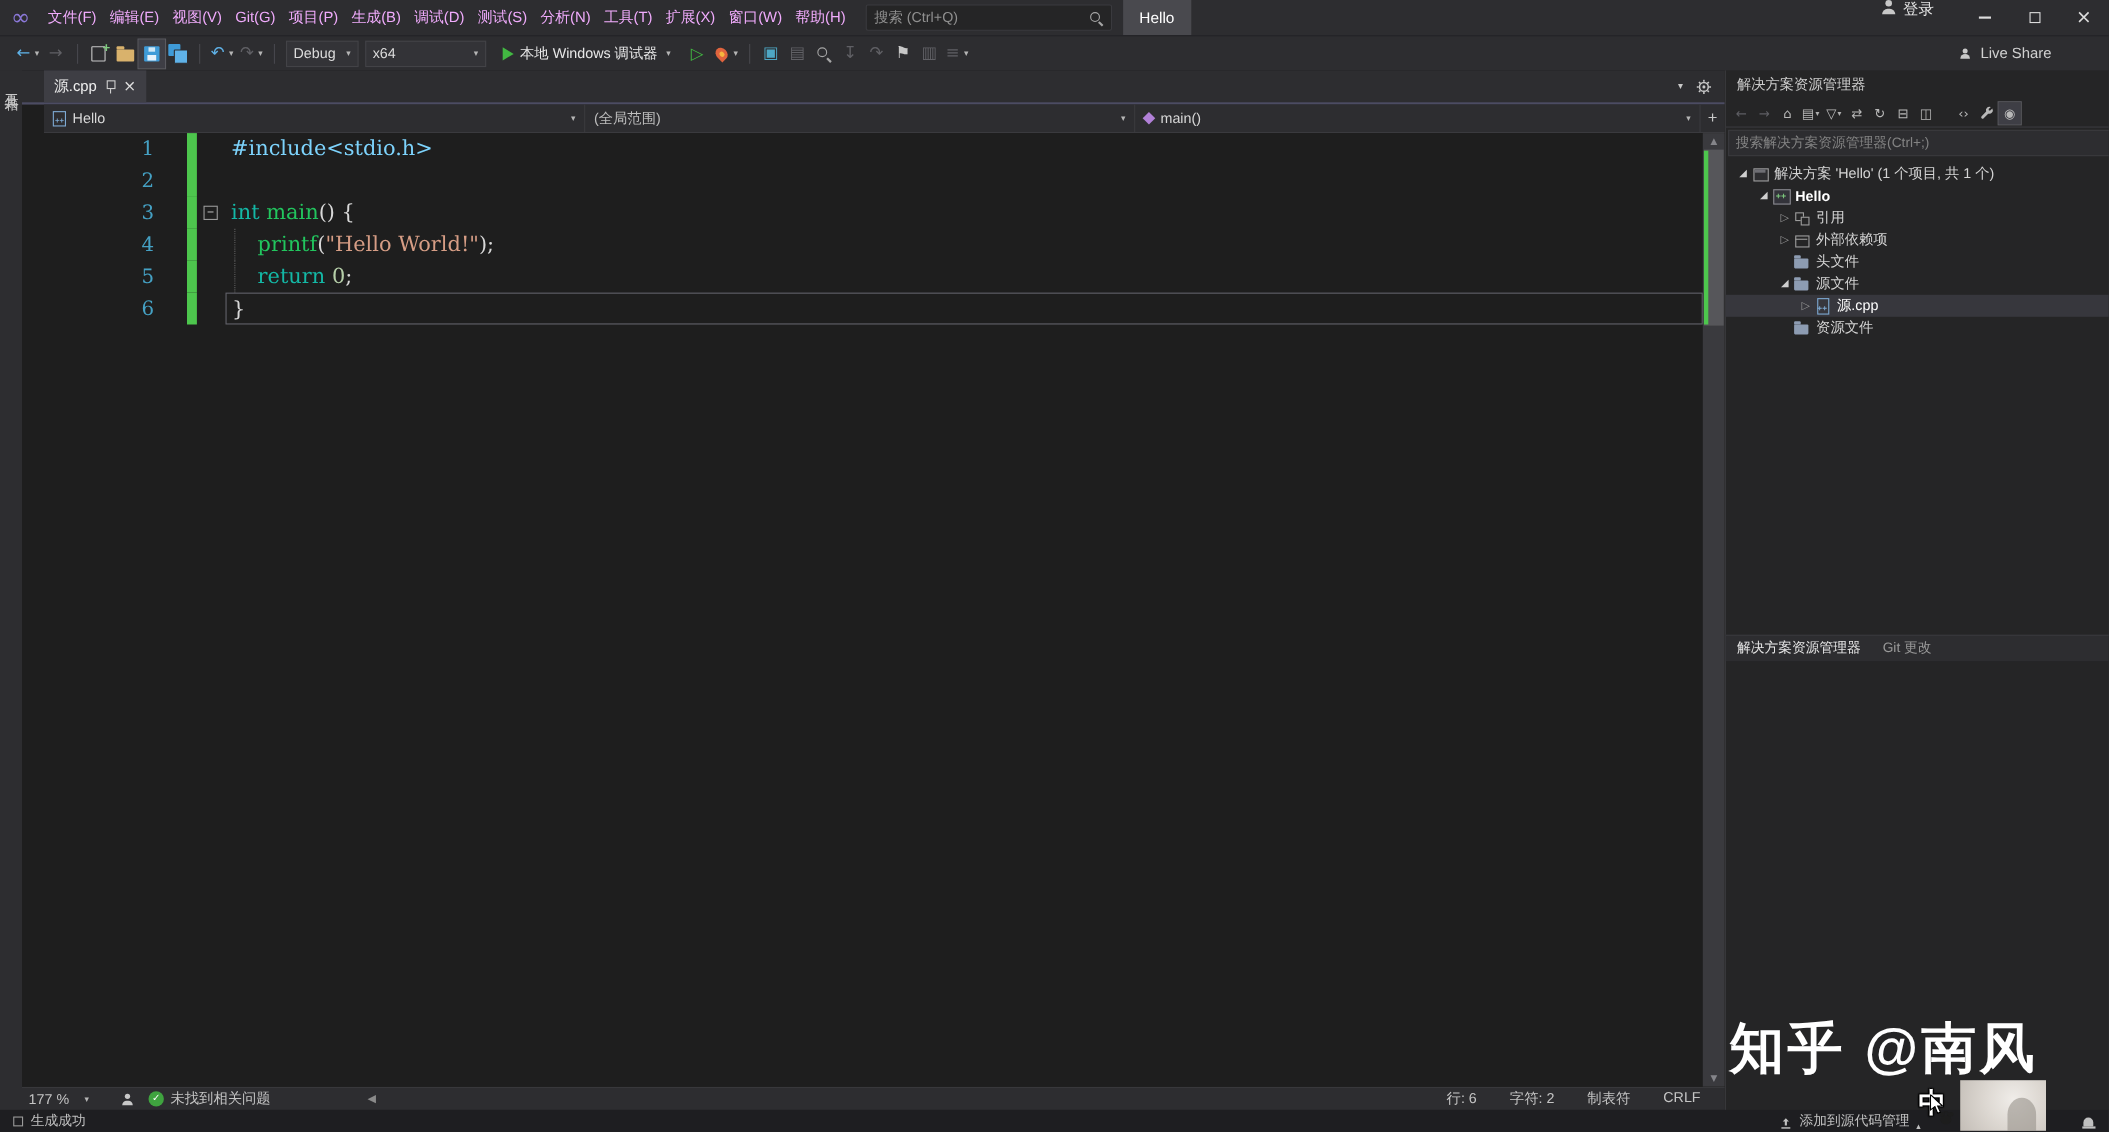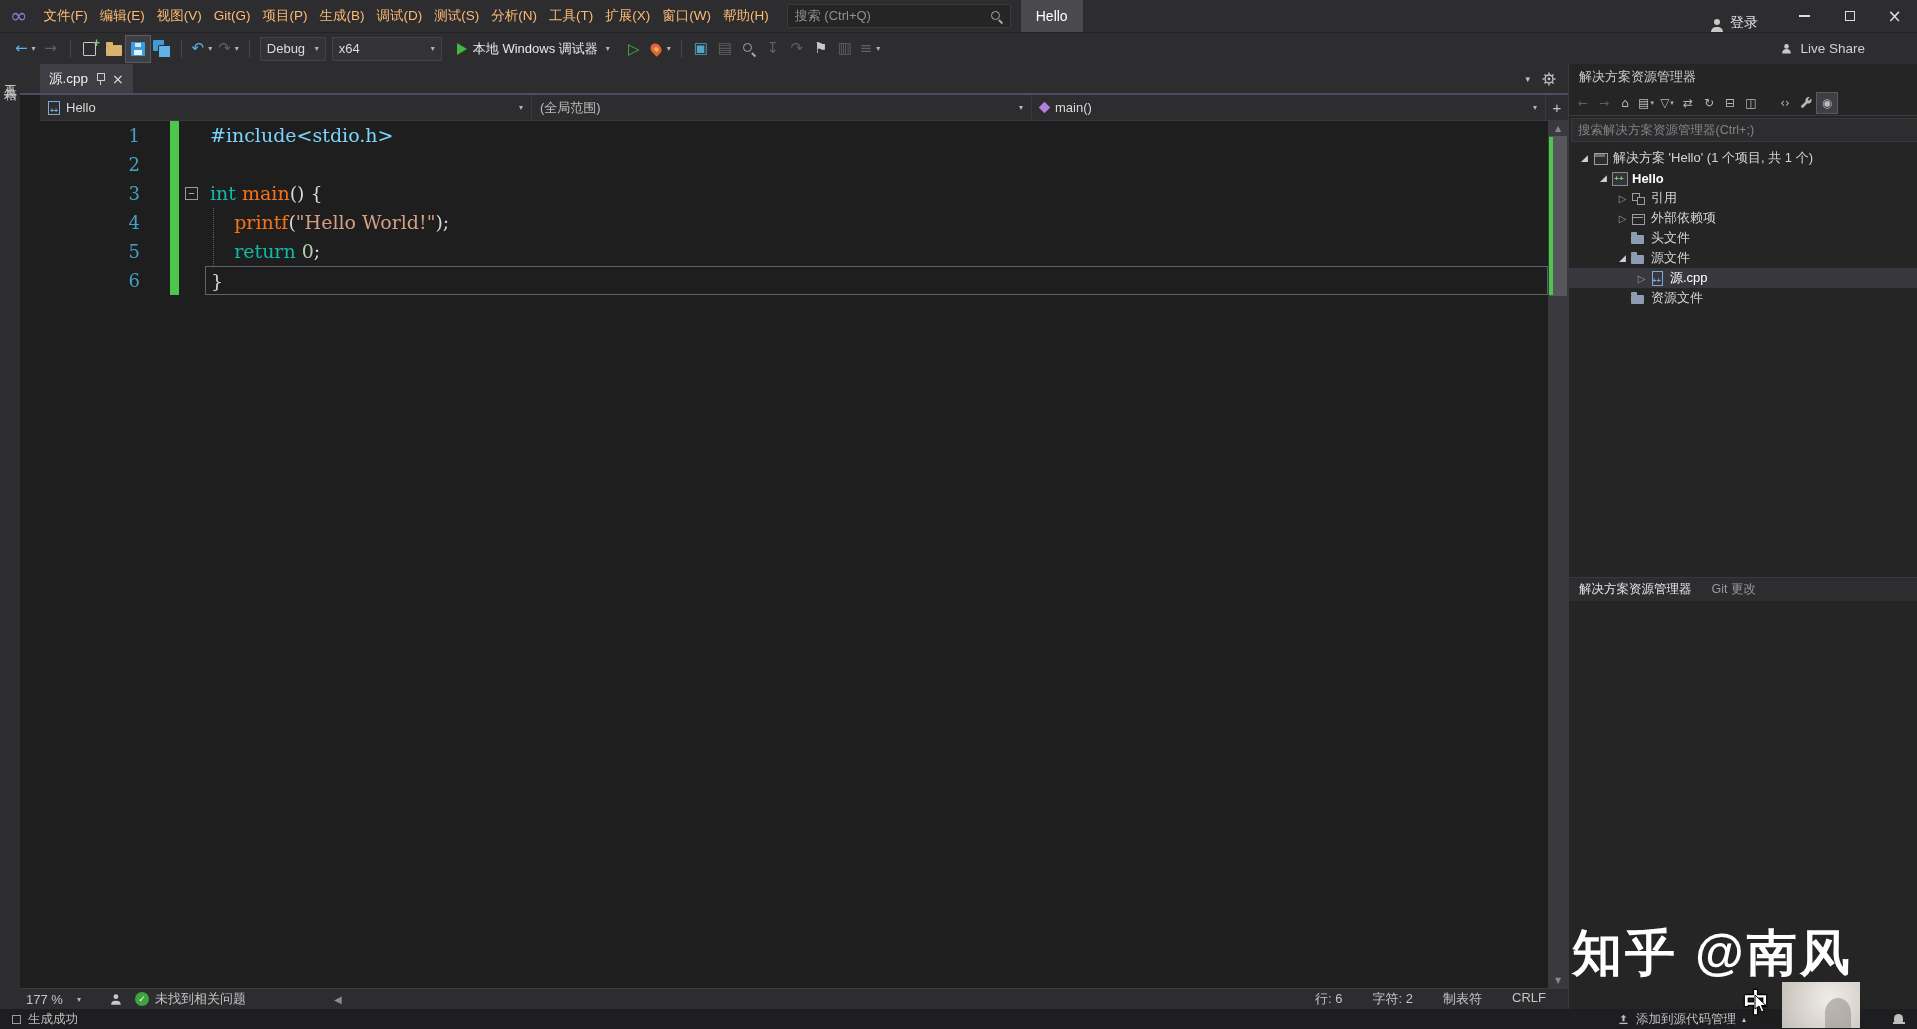--- a/index.html
+++ b/index.html
@@ -4,28 +4,28 @@
 <style>
   *{margin:0;padding:0;box-sizing:border-box;cursor:default}
   html,body{width:1917px;height:1029px;overflow:hidden;background:#2d2d30;
     font-family:"Liberation Sans","DejaVu Sans",sans-serif;}
   .vs-root{position:relative;width:1917px;height:1029px;display:flex;flex-direction:column;color:#ccc}
 
   
   .titlebar{height:32px;flex:0 0 32px;display:flex;align-items:center;background:#2d2d30}
   .vs-logo{color:#8b78d8;font-size:21px;margin:0 10px;line-height:32px;font-family:"DejaVu Sans",sans-serif}
   .menubar{display:flex;height:100%}
-  .menu-item{padding:0 6px;font-size:13.5px;line-height:32px;color:#fdba74;white-space:nowrap}
+  .menu-item{padding:0 6px;font-size:13.5px;line-height:32px;color:#f0abfc;white-space:nowrap}
   .search-box{width:224px;height:24px;background:#252526;border:1px solid #3a3a3e;display:flex;align-items:center;margin-left:12px;padding:0 7px;border-radius:2px}
   .search-text{flex:1;font-size:13px;color:#8f8f8f;white-space:nowrap}
   .magnifier{position:relative;width:13px;height:13px;display:inline-block;flex:0 0 13px}
   .magnifier::before{content:"";position:absolute;left:1px;top:1px;width:7px;height:7px;border:1.6px solid #a6a6a6;border-radius:50%}
   .magnifier::after{content:"";position:absolute;left:9.5px;top:9.5px;width:4.5px;height:1.7px;background:#a6a6a6;transform:rotate(45deg);transform-origin:left center}
   .solution-badge{margin-left:10px;padding:0 15px;height:32px;line-height:32px;background:#49494e;color:#fff;font-size:14px}
-  .title-right{margin-left:auto;display:flex;align-items:flex-end;height:100%}
+  .title-right{margin-left:auto;display:flex;align-items:flex-start;height:100%}
   .person-icon{position:relative;width:15px;height:13px;margin-right:6px;display:inline-block}
   .person-icon::before{content:"";position:absolute;top:0;left:4.5px;width:6px;height:6px;border-radius:50%;background:#c8c8c8}
   .person-icon::after{content:"";position:absolute;bottom:0;left:1.5px;width:12px;height:5px;border-radius:6px 6px 0 0;background:#c8c8c8}
   .signin{font-size:14px;color:#e4e4e4;margin-right:24px;white-space:nowrap}
   .winbtn{width:45px;height:32px;display:flex;align-items:center;justify-content:center}
   .min-glyph{width:11px;height:1.5px;background:#dcdcdc}
   .max-glyph{width:10px;height:10px;border:1.5px solid #dcdcdc}
   .close-glyph{font-size:17px;color:#dcdcdc;line-height:1;font-family:"DejaVu Sans",sans-serif}
 
   
@@ -88,21 +88,21 @@
   .code-area{flex:1;position:relative;background:#1e1e1e;overflow:hidden;font-family:"DejaVu Serif","Liberation Serif",serif;min-height:0}
   .code-lines{padding-top:0}
   .code-line{display:flex;height:29px;line-height:29px;font-size:19px;white-space:pre;position:relative;margin-right:20px}
   .ln{width:150px;flex:0 0 150px;padding-right:30px;text-align:right;color:#45a1c4;font-size:18px}
   .chg{width:9px;flex:0 0 9px;background:#4dc64d}
   .fold{width:26px;flex:0 0 26px;position:relative}
   .foldbox{position:absolute;left:6px;top:8px;width:13px;height:13px;border:1px solid #999;font-size:11px;line-height:11px;text-align:center;color:#c8c8c8;background:#1e1e1e;font-family:"Liberation Sans",sans-serif}
   .content{flex:1;position:relative;padding-left:5px;color:#dadada}
   .content.guide::before{content:"";position:absolute;left:8px;top:0;bottom:0;border-left:1px dotted #5d5d5d}
   .code-line.current .content{border:1px solid #62626a}
-  .s-pp{color:#7dd3fc}.s-kw{color:#14b8a6}.s-fn{color:#f97316}.s-str{color:#d69d85}.s-num{color:#b5cea8}.s-pl{color:#d8d8d8}
+  .s-pp{color:#7dd3fc}.s-kw{color:#14b8a6}.s-fn{color:#22c55e}.s-str{color:#d69d85}.s-num{color:#b5cea8}.s-pl{color:#d8d8d8}
 
   .vscroll{position:absolute;top:0;right:0;bottom:0;width:20px;background:#3a3a3e}
   .vscroll .sarrow{position:absolute;left:0;width:20px;height:15px;display:flex;align-items:center;justify-content:center;color:#85858a;font-size:8px;font-family:"DejaVu Sans",sans-serif}
   .sarrow.up{top:0}.sarrow.down{bottom:0}
   .vthumb{position:absolute;left:1px;right:1px;top:15px;height:160px;background:#56565a}
   .vannot{position:absolute;left:1px;top:16px;width:4px;height:158px;background:#4dc64d}
 
   .editor-strip{height:21px;flex:0 0 21px;background:#2d2d30;display:flex;align-items:center;font-size:13px;color:#c4c4c4;border-top:1px solid #3a3a3e;padding:0 22px 0 6px}
   .zoom-combo{display:flex;align-items:center;width:78px;gap:12px}
   .person-icon.small{transform:scale(.8);margin:0 4px}
@@ -155,21 +155,21 @@
   .props-panel{flex:1;display:flex;flex-direction:column;min-height:0;border-top:1px solid #3a3a3e}
   .props-combo{height:21px;flex:0 0 21px;margin:1px 2px;background:#2d2d30;border:1px solid #3a3a3e;display:flex;align-items:center;padding:0 6px}
   .props-combo .caret{margin-left:auto}
   .props-toolbar{height:27px;flex:0 0 27px;display:flex;align-items:center;gap:5px;padding:0 6px;border-bottom:1px solid #3a3a3e}
   .az{font-size:10px;letter-spacing:-1px}
   .props-filler{flex:1}
 
   
   .statusbar{height:20px;flex:0 0 20px;background:#1e1e21;display:flex;align-items:center;font-size:12.5px;color:#c0c0c0;padding:0 12px}
   .build-icon{width:9px;height:9px;border:1.3px solid #9a9a9a;margin-right:7px}
-  .sb-right{margin-left:auto;display:flex;align-items:center;gap:6px}
+  .sb-right{margin-left:auto;display:flex;align-items:flex-end;gap:6px}
   .sb-caret{font-size:8px;color:#c0c0c0;font-family:"DejaVu Sans",sans-serif}
   .bell-icon{position:relative;width:13px;height:13px;margin-left:140px}
   .bell-icon::before{content:"";position:absolute;left:2px;top:1px;width:9px;height:8px;background:#c0c0c0;border-radius:5px 5px 1px 1px}
   .bell-icon::after{content:"";position:absolute;left:0.5px;top:9.5px;width:12px;height:1.5px;background:#c0c0c0}
 
   
   .watermark{position:absolute;left:1572px;top:920px;font-size:50px;font-weight:bold;color:#fff;letter-spacing:3px;z-index:40;white-space:nowrap}
   .corner-photo{position:absolute;left:1782px;top:982px;width:78px;height:46px;z-index:45;background:radial-gradient(circle at 62% 38%, #f0ede9 0%, #ddd8d2 45%, #c3bdb6 100%)}
   .corner-photo::after{content:"";position:absolute;right:9px;bottom:0;width:26px;height:30px;background:#8f8a84;border-radius:50% 50% 0 0;opacity:.55}
   .ime-badge{position:absolute;left:1744px;top:986px;z-index:50;font-size:25px;font-weight:bold;color:#fff;

